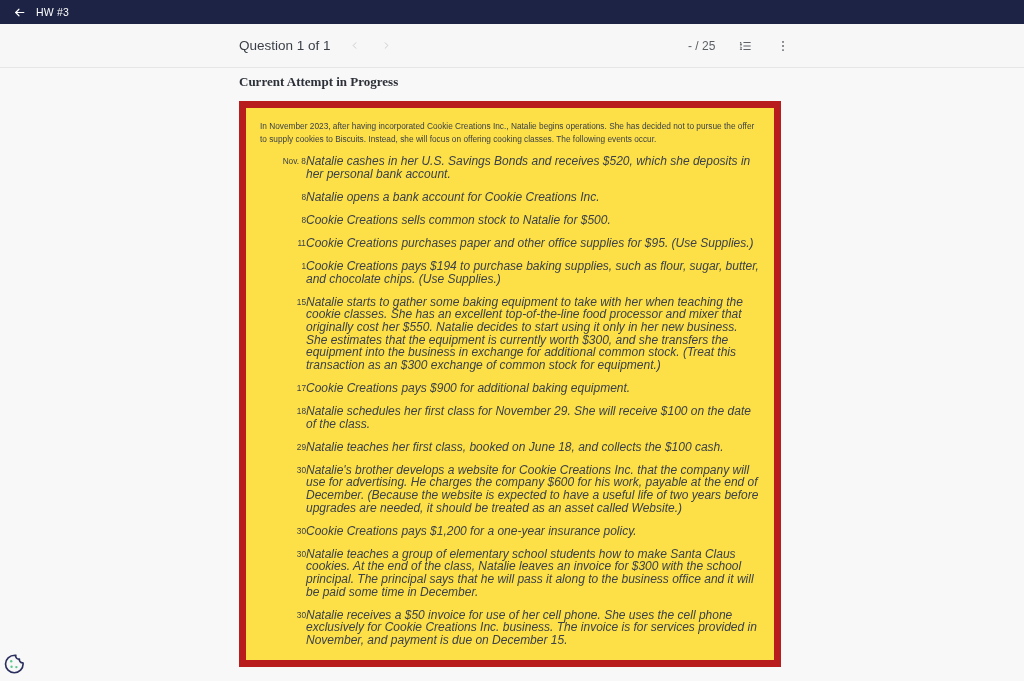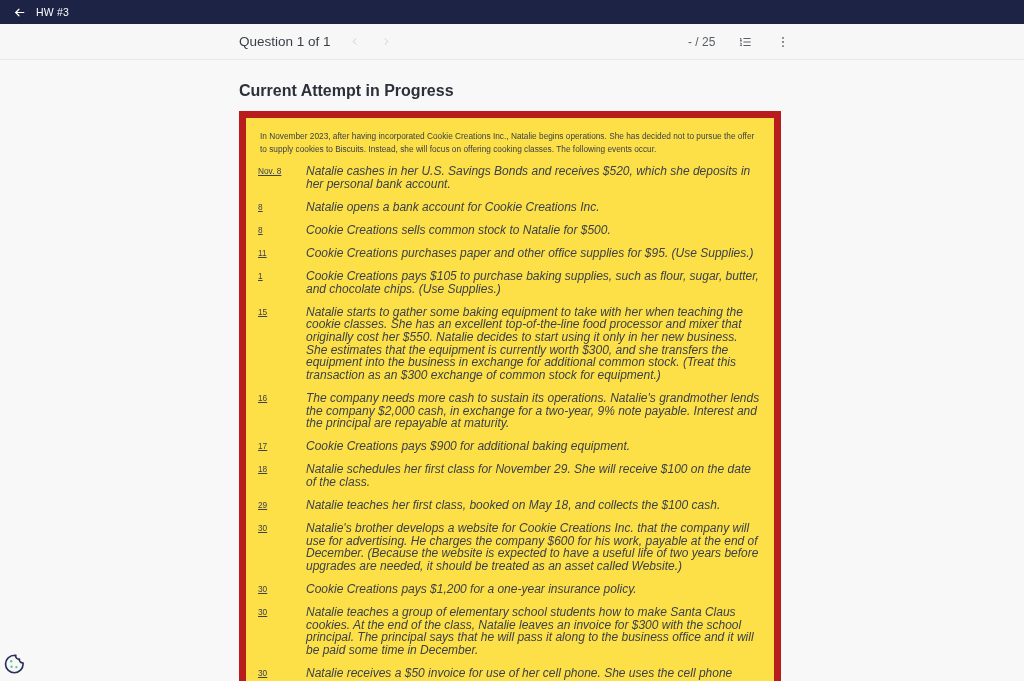--- a/index.html
+++ b/index.html
@@ -25,21 +25,21 @@
     cursor: pointer;
   }
   .back-arrow svg { display: block; }
   .topbar-title {
     color: #ffffff; font-size: 10.5px; font-weight: 400;
     letter-spacing: .2px; white-space: nowrap;
   }
 
   
   .qtoolbar {
-    height: 36px; background: #f7f7f7;
+    height: 44px; background: #f7f7f7;
     border-bottom: 1px solid #e6e6e6;
     display: flex; align-items: center;
     position: relative;
   }
   .qtoolbar-left {
     position: absolute; left: 239px;
     display: flex; align-items: center; gap: 16px;
   }
   .qlabel { font-size: 13.5px; color: #3a3f47; white-space: nowrap; }
   .chev {
@@ -63,40 +63,39 @@
   }
   .col {
     position: absolute; left: 239px; top: -4px; width: 542px;
   }
   .policies {
     font-size: 10.5px; color: #4a7fc1; cursor: pointer;
     line-height: 14px; height: 10px; overflow: hidden;
     display: block;
   }
   .attempt {
-    font-size: 16px; font-weight: 700; color: #2c3038;
-    margin-top: 18px; margin-bottom: 11px;
+    font-size: 13px; font-weight: 700; color: #2c3038;
+    margin-top: 10px; margin-bottom: 11px; font-family: Liberation Serif, serif;
   }
 
   
   .card {
     background: #fde047; border: 7px solid #b91c1c;
     padding: 12px 14px 14px 12px;
   }
   .intro {
     font-size: 8.3px; line-height: 12.6px; color: #3c414a;
     margin: 0 0 10px 2px;
   }
   table.events { border-collapse: collapse; width: 100%; }
   table.events td { vertical-align: top; padding: 0 0 10.5px 0; }
   td.date {
-    width: 48px; padding-right: 14px;
+    width: 48px; text-align: right; padding-right: 14px;
     font-size: 8.3px; line-height: 12.6px; color: #3c414a;
     white-space: nowrap;
-    text-decoration: underline;
   }
   td.desc { font-size: 12px; line-height: 12.6px; color: #3c414a; font-style: italic; }
   table.events tr:last-child td { padding-bottom: 0; }
 
   
   .part {
     margin-top: 20px;
     border: 1px solid #e4e4e4; background: #ffffff;
   }
   .part-head {
@@ -188,41 +187,37 @@
             <tr>
               <td class="date">8</td>
               <td class="desc">Cookie Creations sells common stock to Natalie for $500.</td>
             </tr>
             <tr>
               <td class="date">11</td>
               <td class="desc">Cookie Creations purchases paper and other office supplies for $95. (Use Supplies.)</td>
             </tr>
             <tr>
               <td class="date">1</td>
-              <td class="desc">Cookie Creations pays $105 to purchase baking supplies, such as flour, sugar, butter, and chocolate chips. (Use Supplies.)</td>
+              <td class="desc">Cookie Creations pays $194 to purchase baking supplies, such as flour, sugar, butter, and chocolate chips. (Use Supplies.)</td>
             </tr>
             <tr>
               <td class="date">15</td>
               <td class="desc">Natalie starts to gather some baking equipment to take with her when teaching the cookie classes. She has an excellent top-of-the-line food processor and mixer that originally cost her $550. Natalie decides to start using it only in her new business. She estimates that the equipment is currently worth $300, and she transfers the equipment into the business in exchange for additional common stock. (Treat this transaction as an $300 exchange of common stock for equipment.)</td>
             </tr>
             <tr>
-              <td class="date">16</td>
-              <td class="desc">The company needs more cash to sustain its operations. Natalie's grandmother lends the company $2,000 cash, in exchange for a two-year, 9% note payable. Interest and the principal are repayable at maturity.</td>
-            </tr>
-            <tr>
               <td class="date">17</td>
               <td class="desc">Cookie Creations pays $900 for additional baking equipment.</td>
             </tr>
             <tr>
               <td class="date">18</td>
               <td class="desc">Natalie schedules her first class for November 29. She will receive $100 on the date of the class.</td>
             </tr>
             <tr>
               <td class="date">29</td>
-              <td class="desc">Natalie teaches her first class, booked on May 18, and collects the $100 cash.</td>
+              <td class="desc">Natalie teaches her first class, booked on June 18, and collects the $100 cash.</td>
             </tr>
             <tr>
               <td class="date">30</td>
               <td class="desc">Natalie's brother develops a website for Cookie Creations Inc. that the company will use for advertising. He charges the company $600 for his work, payable at the end of December. (Because the website is expected to have a useful life of two years before upgrades are needed, it should be treated as an asset called Website.)</td>
             </tr>
             <tr>
               <td class="date">30</td>
               <td class="desc">Cookie Creations pays $1,200 for a one-year insurance policy.</td>
             </tr>
             <tr>

